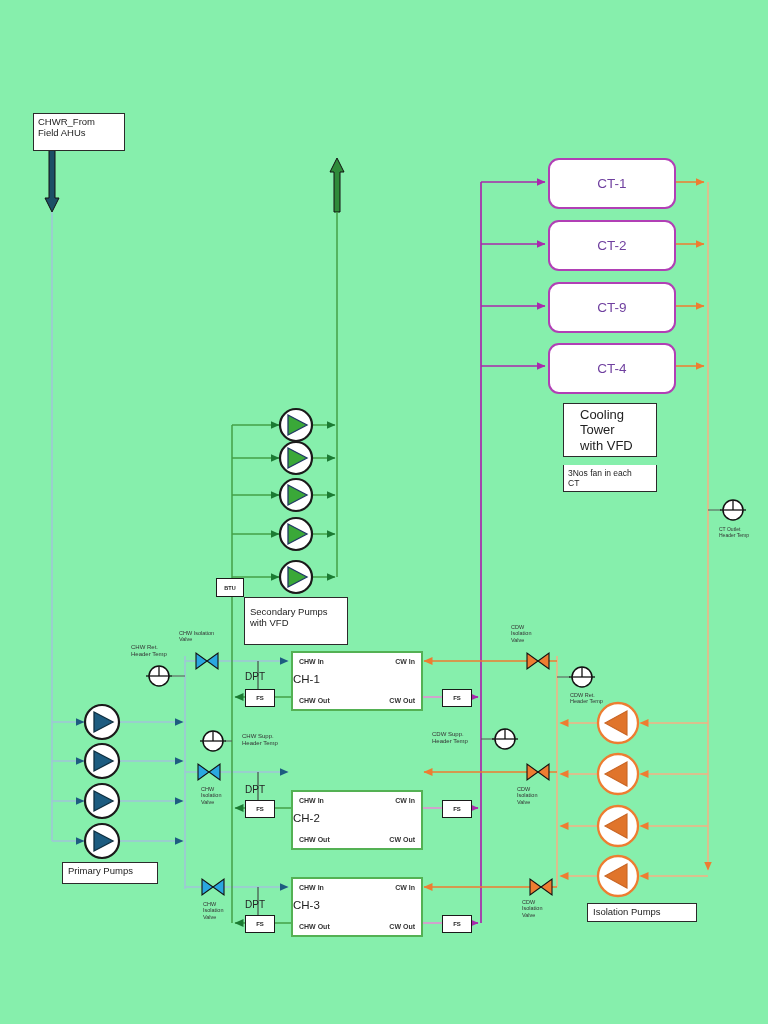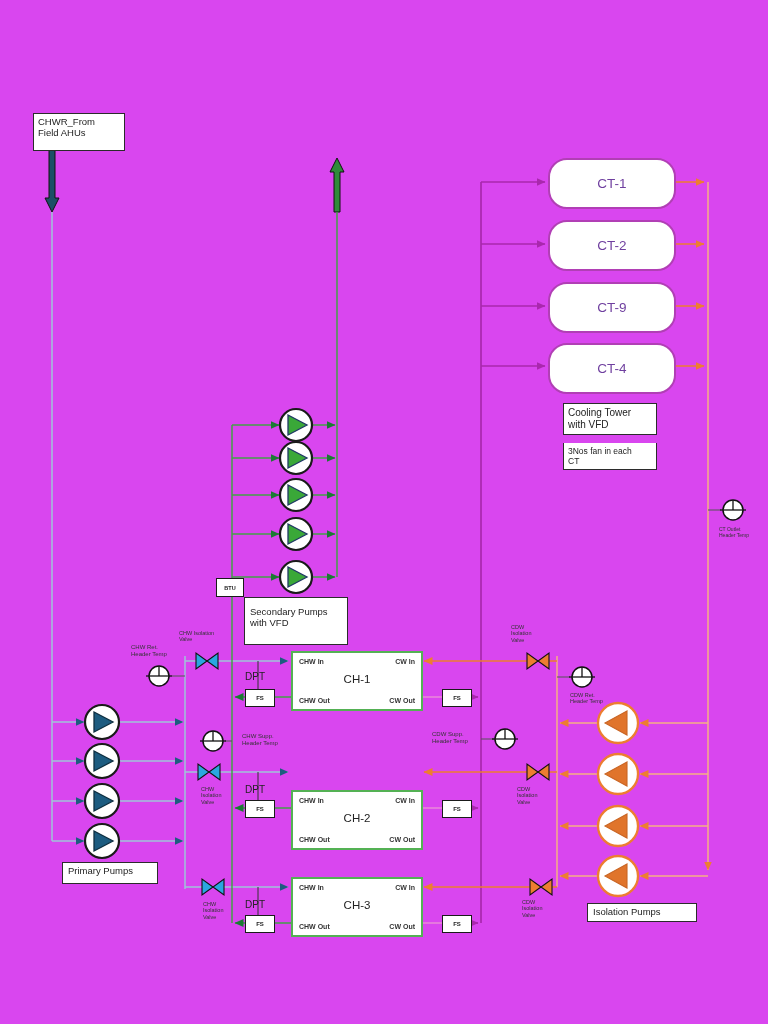--- a/index.html
+++ b/index.html
@@ -1,16 +1,16 @@
 <!DOCTYPE html>
 <html style="--chw-line: #9fc4d9; --chw-dark: #1d5c80; --chw-valve: #2aa7e0; --chws-line: #43a047; --chws-dark: #1b7a33; --pump-green: #3aa838; --chiller-border: #54b154; --cdw-supply: #a928ad; --ct-border: #b13fb5; --ct-text: #6f3f9f; --pink: #e88ad8; --cw-line: #ed7d31; --cw-pale: #f5b183; --chwr-arrow: #1c4f66; --chws-arrow: #2f8b3a;"><head>
 <meta charset="utf-8">
 <style>
   html,body{margin:0;padding:0;background:#fff;}
-  .canvas{position:relative;width:768px;height:1024px;background:#d946ef;
+  .canvas{position:relative;width:768px;height:1024px;background:#86efac;
           font-family:"Liberation Sans",sans-serif;color:#222;overflow:hidden;}
   svg.layer{position:absolute;left:0;top:0;}
   svg line{fill:none;stroke-width:1.5;}
   .p-chw{stroke:var(--chw-line);}
   .p-green{stroke:var(--chws-line);}
   .p-magenta{stroke:var(--cdw-supply);stroke-width:1.7;}
   .p-orange{stroke:var(--cw-line);}
   .p-orange-pale{stroke:var(--cw-pale);}
   .p-pink{stroke:var(--pink);}
   .p-conn{stroke:#555;stroke-width:1;}
@@ -27,23 +27,23 @@
   .endpoint-arrow{stroke:#111;stroke-width:1;}
   .lbl{position:absolute;line-height:1.18;}
   .lbl .l{display:block;}
   .boxed{border:1.5px solid #2b2b2b;background:#fff;}
   .tinybox{border:1.3px solid #1a1a1a;background:#fff;position:absolute;
            display:flex;align-items:center;justify-content:center;}
   .chiller{position:absolute;border:2px solid var(--chiller-border);background:#fff;}
   .chiller .port{position:absolute;font-size:7px;font-weight:bold;color:#333;}
   .chiller .p-tl{left:6px;top:5px;} .chiller .p-tr{right:6px;top:5px;}
   .chiller .p-bl{left:6px;bottom:5px;} .chiller .p-br{right:6px;bottom:5px;}
-  .chiller .name{position:absolute;width:100%;top:20px;text-align:center;font-size:11.5px;color:#222;}
+  .chiller .name{position:absolute;width:100%;top:20px;font-size:11.5px;color:#222;}
   .ct-box{position:absolute;width:124px;height:47px;border:2.2px solid var(--ct-border);
-          border-radius:19px;background:#fff;display:flex;align-items:center;justify-content:center;
+          border-radius:11px;background:#fff;display:flex;align-items:center;justify-content:center;
           font-size:13.5px;color:var(--ct-text);}
   .small-note{font-size:5.5px;color:#333;}
   .fs{width:28px;height:16px;font-size:6px;font-weight:bold;}
 </style>
 </head>
 <body>
 
 <div class="canvas">
 
 <svg class="layer" width="768" height="1024" viewBox="0 0 768 1024">
@@ -259,21 +259,21 @@
       <span>CT-2</span>
     </div>
 <div class="ct-box" style="left:548px;top:282px;">
       <span>CT-9</span>
     </div>
 <div class="ct-box" style="left:548px;top:343px;">
       <span>CT-4</span>
     </div>
 
 <div class="lbl" style="left:563px;top:403px;width:94px;">
-  <div style="border:1.3px solid #2b2b2b;background:#fff;padding:3px 4px;font-size:10px;">
+  <div style="border:1.3px solid #2b2b2b;background:#fff;padding:3px 16px;font-size:13px;">
     <span class="l">Cooling Tower</span>
     <span class="l">with VFD</span>
   </div>
   <div style="border:1.3px solid #2b2b2b;border-top:none;background:#fff;padding:3px 4px;font-size:8.5px;margin-top:8px;">
     <span class="l">3Nos fan in each</span>
     <span class="l">CT</span>
   </div>
 </div>
 
 <div class="lbl boxed" style="left:244px;top:597px;width:92px;height:30px;font-size:9.5px;padding:8px 5px;">

